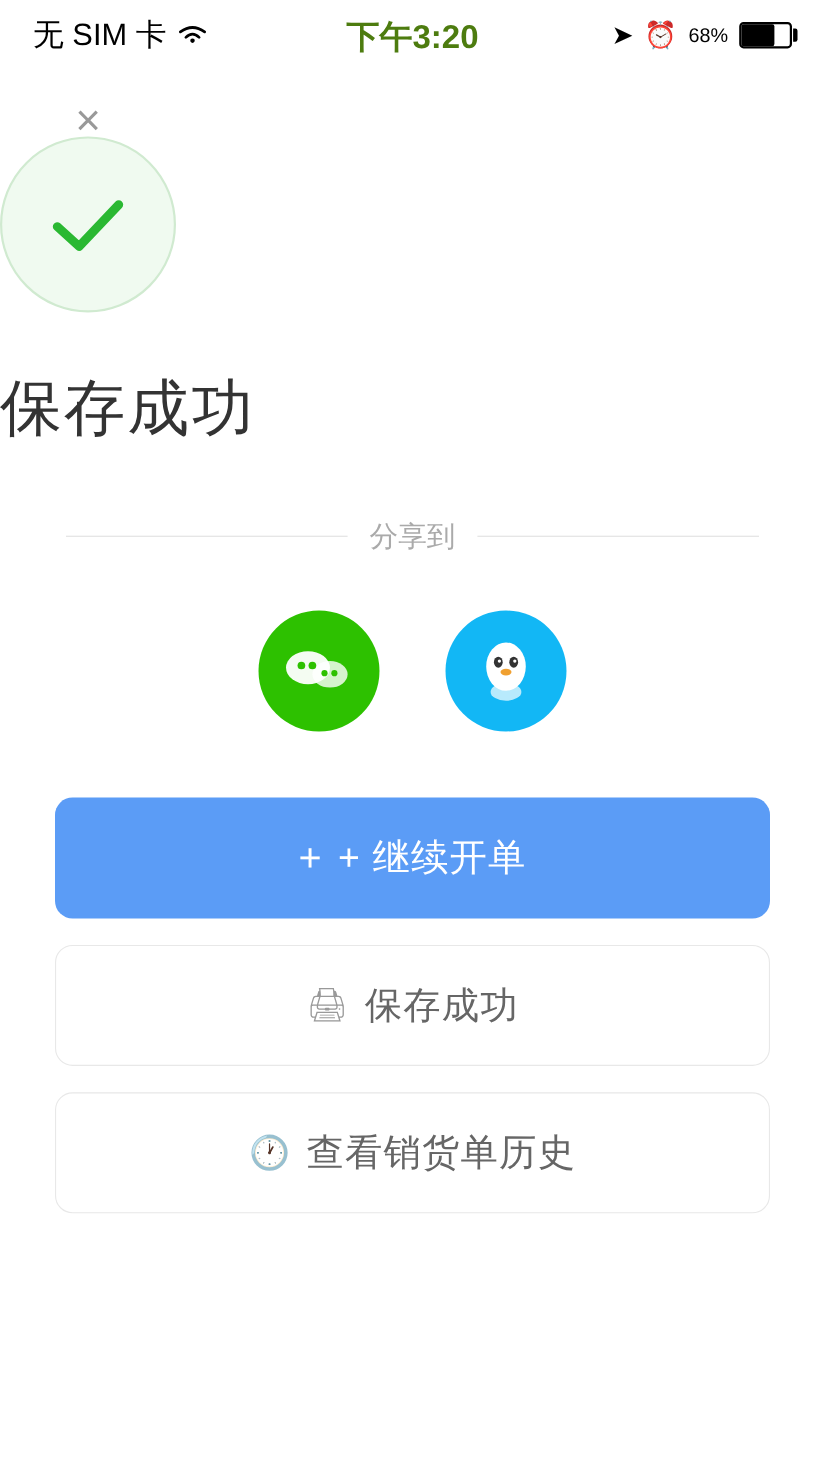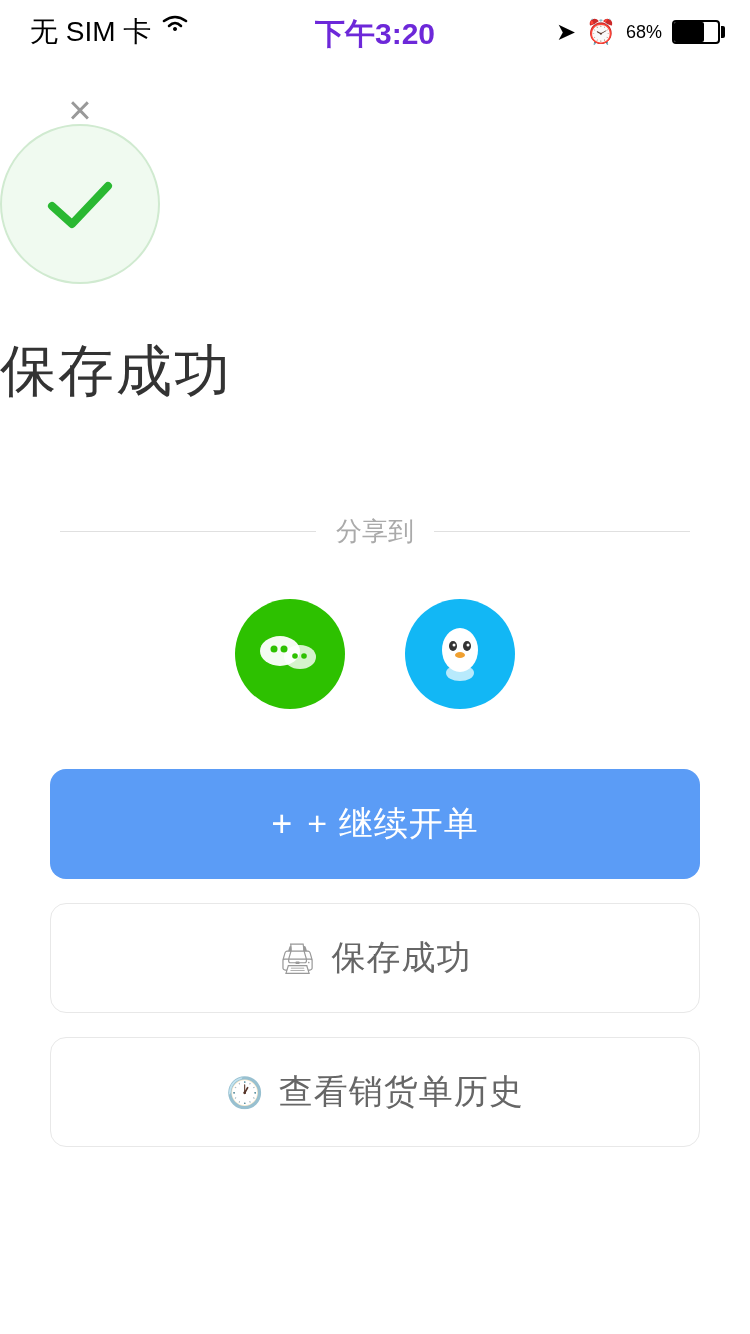--- a/index.html
+++ b/index.html
@@ -19,30 +19,30 @@
       width: 100%;
       height: 64px;
       display: flex;
       align-items: center;
       justify-content: space-between;
       padding: 0 30px;
       background: #fff;
     }
     .status-bar-left {
       display: flex;
-      align-items: flex-start;
+      align-items: center;
       gap: 10px;
       font-size: 28px;
       font-weight: 500;
       color: #000;
     }
     .status-bar-center {
       font-size: 30px;
       font-weight: 600;
-      color: #6d28d9;
+      color: #4d7c0f;
       position: absolute;
       left: 50%;
       transform: translateX(-50%);
       top: 14px;
     }
     .status-bar-right {
       display: flex;
       align-items: center;
       gap: 10px;
       font-size: 26px;
@@ -123,21 +123,20 @@
       letter-spacing: 2px;
     }
 
     
     .share-section {
       width: 100%;
       display: flex;
       flex-direction: column;
       align-items: center;
       margin-bottom: 60px;
-      margin-top: 44px;
     }
     .divider-row {
       width: 100%;
       display: flex;
       align-items: center;
       padding: 0 60px;
       margin-bottom: 50px;
     }
     .divider-line {
       flex: 1;

